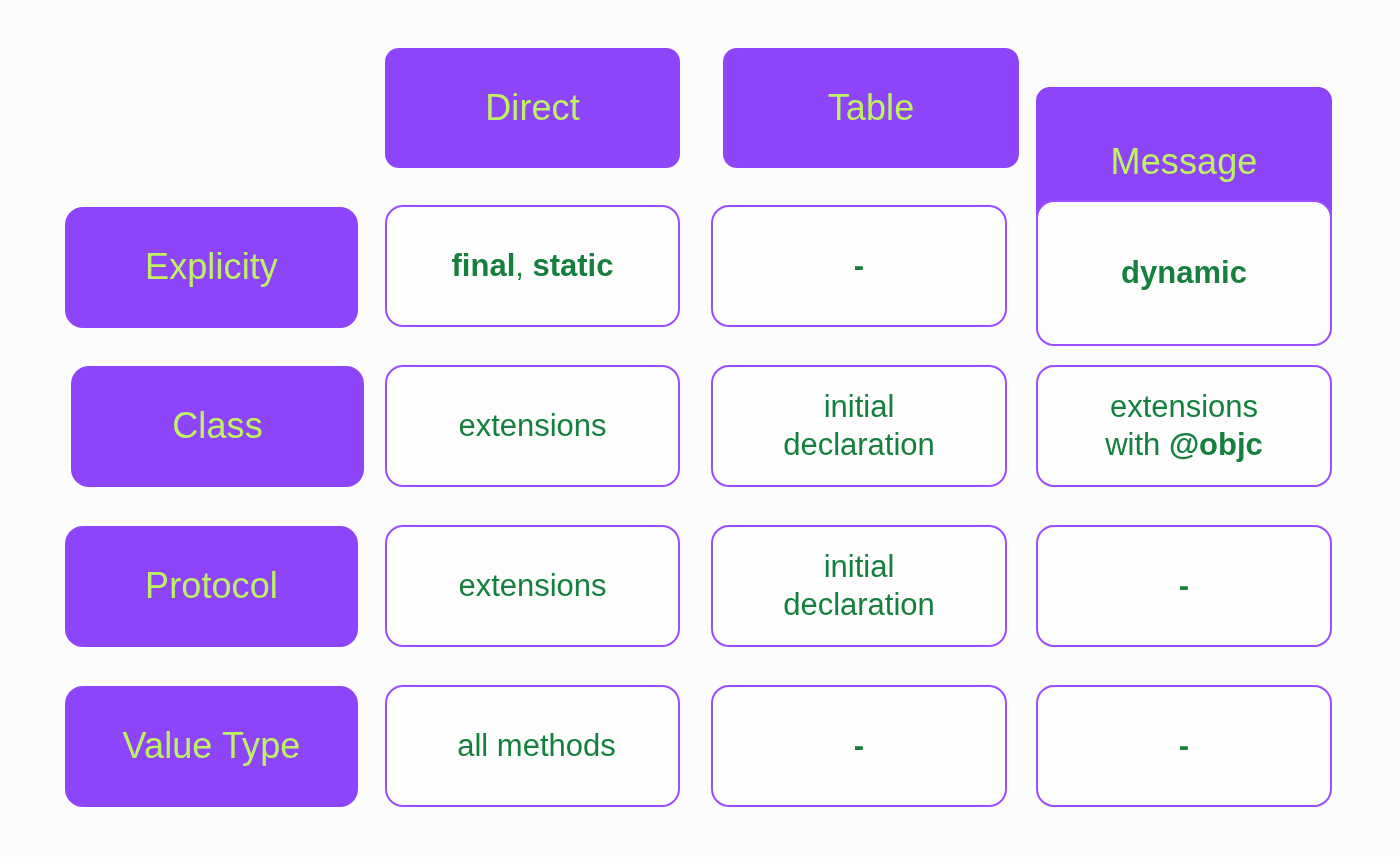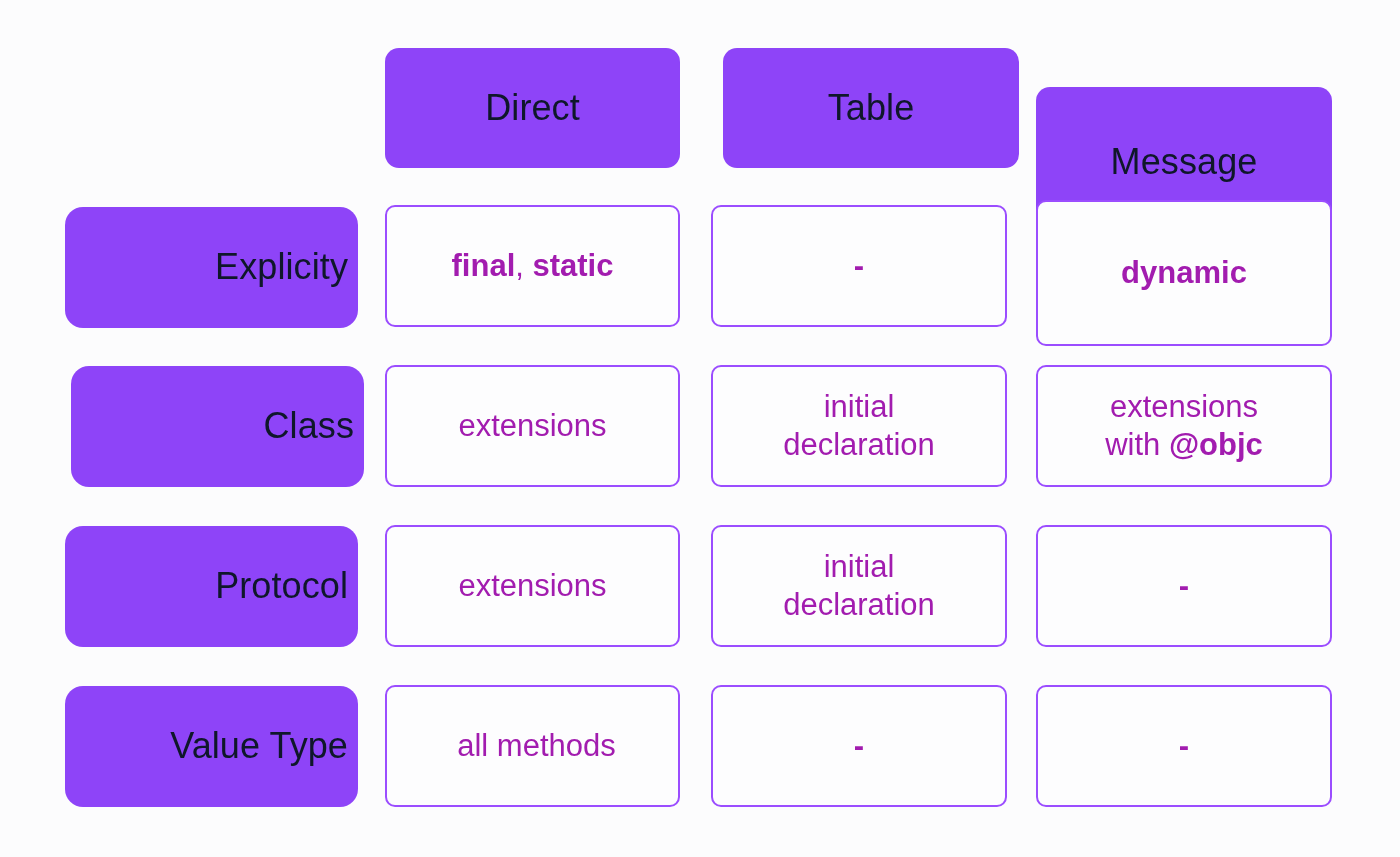--- a/index.html
+++ b/index.html
@@ -26,41 +26,40 @@
     align-items: center;
     justify-content: center;
     text-align: center;
     box-sizing: border-box;
   }
 
   
   .pill {
     background: #8e44f8;
     border-radius: 16px;
-    color: #0f172a;
+    color: #bef264;
     font-size: 36px;
     font-weight: 400;
     line-height: 1.18;
     letter-spacing: 0.1px;
   }
   .pill.col-head {
     border-radius: 14px;
   }
   .pill.row-head {
     border-radius: 18px;
     padding: 0 10px;
-    justify-content: flex-end;
   }
 
   
   .cell {
     background: #fdfdfe;
     border: 2.5px solid #9b4dff;
-    border-radius: 10px;
-    color: #a21caf;
+    border-radius: 18px;
+    color: #15803d;
     font-size: 31px;
     font-weight: 400;
     line-height: 1.22;
     padding: 0 8px;
   }
   .cell .b {
     font-weight: 700;
   }
   .cell .txt {
     display: block;

